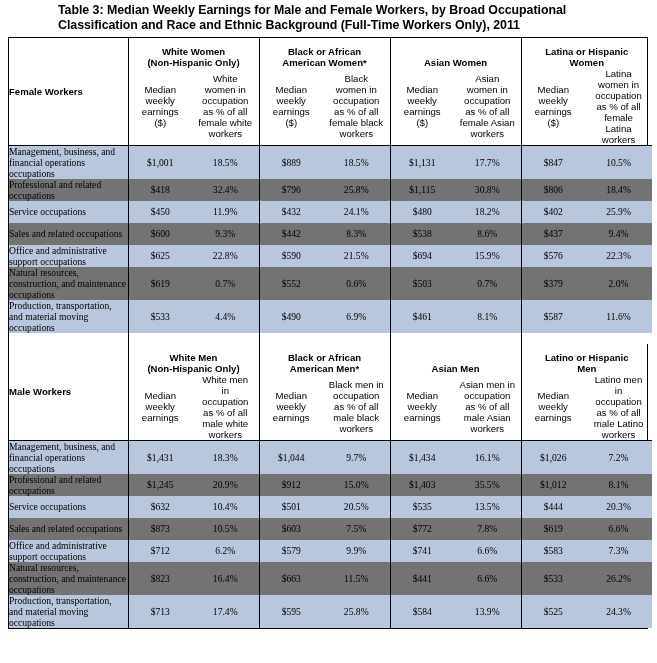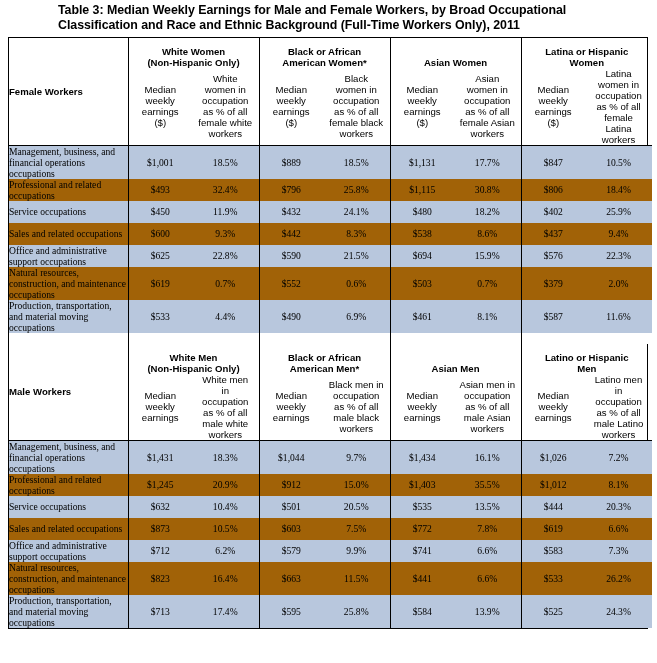--- a/index.html
+++ b/index.html
@@ -95,21 +95,21 @@
     text-align: left;
     padding: 1px 2px 1px 5px;
     border-right: 1.5px solid #000;
   }
   td.num {
     font-family: "Liberation Serif", serif;
     font-size: 10.4px;
     text-align: center;
   }
   tr.shaded td { background: #b8c7dd; }
-  tr.plain td { background: #a16207; }
+  tr.plain td { background: #737373; }
 
   
   tr.spacer td { height: 11px; background: #ffffff; }
   tr.spacer td.occ { border-right: 1.5px solid #000; }
 </style>
 </head>
 <body>
 
 <div class="page">
 
@@ -188,21 +188,21 @@
             <td class="num" style="border-top: 1.5px solid rgb(0, 0, 0); margin-top: 47px;">18.5%</td>
             <td class="num bd-l-thick" style="border-top: 1.5px solid rgb(0, 0, 0);">$889</td>
             <td class="num" style="border-top: 1.5px solid rgb(0, 0, 0);">18.5%</td>
             <td class="num bd-l-thick" style="border-top: 1.5px solid rgb(0, 0, 0);">$1,131</td>
             <td class="num" style="border-top: 1.5px solid rgb(0, 0, 0);">17.7%</td>
             <td class="num bd-l-thick" style="border-top: 1.5px solid rgb(0, 0, 0);">$847</td>
             <td class="num" style="border-top: 1.5px solid rgb(0, 0, 0);">10.5%</td>
           </tr>
           <tr class="row plain">
             <td class="occ">Professional and related occupations</td>
-            <td class="num">$493</td>
+            <td class="num">$418</td>
             <td class="num">32.4%</td>
             <td class="num bd-l-thick">$796</td>
             <td class="num">25.8%</td>
             <td class="num bd-l-thick">$1,115</td>
             <td class="num">30.8%</td>
             <td class="num bd-l-thick">$806</td>
             <td class="num">18.4%</td>
           </tr>
           <tr class="row shaded">
             <td class="occ">Service occupations</td>

